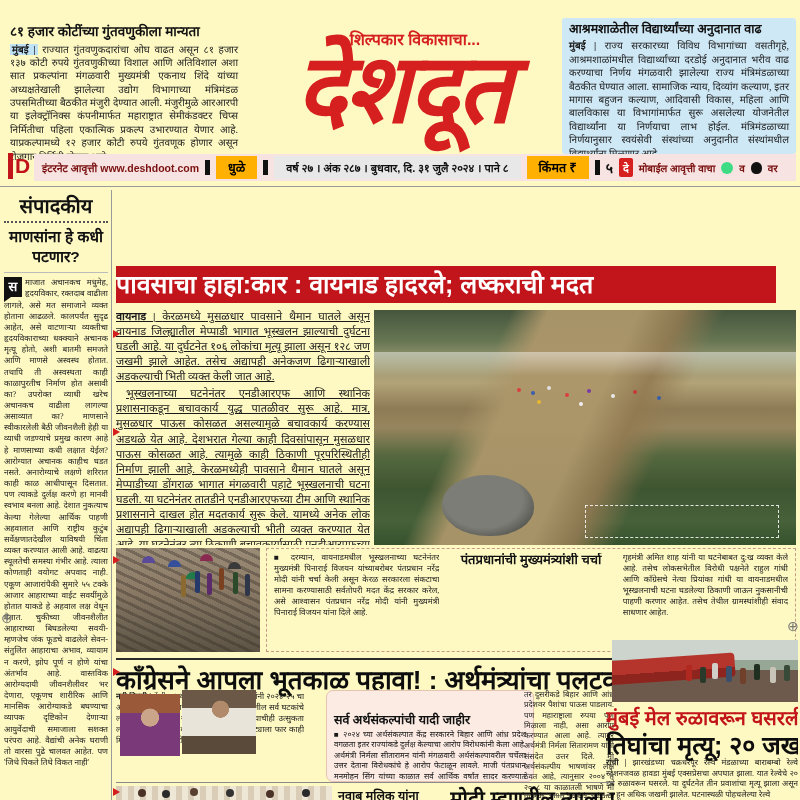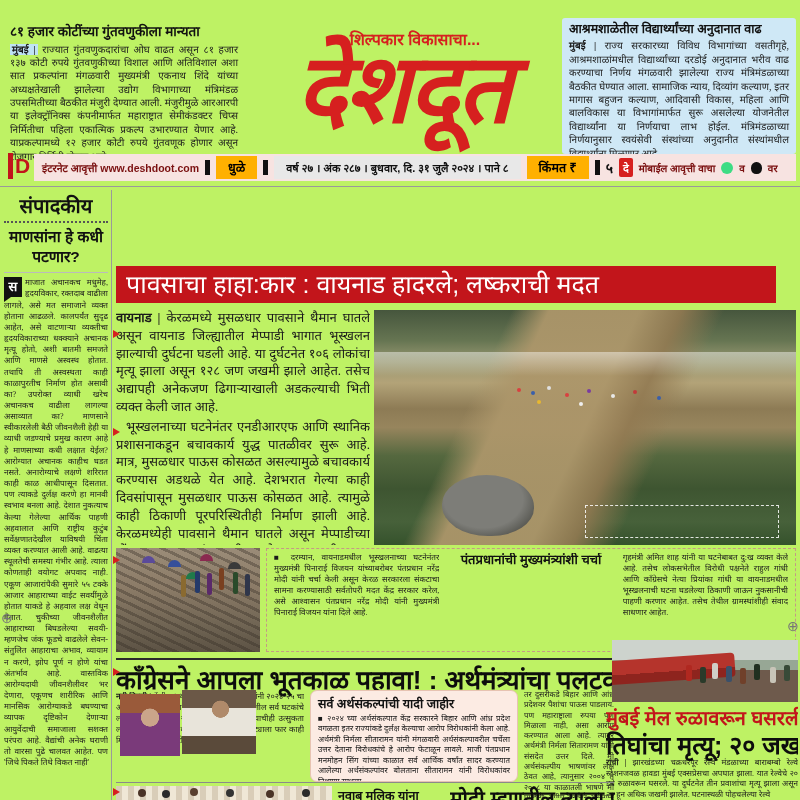--- a/index.html
+++ b/index.html
@@ -1,17 +1,17 @@
 <!DOCTYPE html>
 <html><head>
 <meta charset="utf-8">
 <style>
   * { margin:0; padding:0; box-sizing:border-box; }
   body { width:800px; height:800px; background:#fff; font-family:"Liberation Serif", serif; }
-  .page { position:relative; width:800px; height:800px; background:#bef264; overflow:hidden; }
+  .page { position:relative; width:800px; height:800px; background:#fef9c3; overflow:hidden; }
 
   
   .tl-box { position:absolute; left:6px; top:22px; width:236px; height:132px; padding:2px 4px; }
   .box-head { font-family:"Liberation Sans",sans-serif; font-weight:900; font-size:13.5px; line-height:1.15; color:#111; margin-bottom:3px; }
   .small-body { font-size:10px; line-height:1.34; text-align:justify; color:#1c1c1c; }
   .dateline { font-weight:bold; background:#bfe3f5; padding:0 2px; }
   .dateline-plain { font-weight:bold; }
   .tr-box { position:absolute; left:562px; top:18px; width:234px; height:136px; background:#cfe8f6; padding:4px 7px; border-radius:3px; }
   .tr-box .box-head { font-size:12.5px; }
 
@@ -37,22 +37,22 @@
   .sidebar { position:absolute; left:4px; top:192px; width:104px; height:606px; overflow:hidden; }
   .sb-section { font-family:"Liberation Sans",sans-serif; font-weight:900; font-size:20px; text-align:center; color:#111; border-bottom:2px dotted #555; padding-bottom:2px; margin-bottom:4px; }
   .sb-title { font-family:"Liberation Sans",sans-serif; font-weight:800; font-size:15.5px; line-height:1.3; text-align:center; border-bottom:1px solid #bbb; padding-bottom:5px; margin-bottom:4px; color:#111; }
   .sb-body { font-size:8.2px; line-height:1.36; text-align:justify; color:#1c1c1c; }
   .drop-cap { float:left; width:18px; height:20px; background:#111; color:#fff; font-weight:bold; font-size:13px; text-align:center; line-height:20px; margin:0 3px 1px 0; position:relative; }
   .drop-cap:after { content:""; position:absolute; left:0; bottom:-5px; border-left:7px solid #111; border-bottom:5px solid transparent; }
   .v-rule { position:absolute; left:111px; top:190px; width:1px; height:610px; background:#9a9a9a; }
 
   
   .lead-headline { position:absolute; left:116px; top:190px; width:682px; font-family:"Liberation Sans",sans-serif; font-weight:900; font-size:49px; line-height:1.35; color:#0d0d0d; white-space:nowrap; overflow:hidden; letter-spacing:-1px; }
-  .lead-subbar { position:absolute; left:116px; top:266px; width:660px; height:37px; background:#c2151b; color:#fff; font-family:"Liberation Sans",sans-serif; font-weight:400; font-size:25px; line-height:37px; padding-left:10px; white-space:nowrap; overflow:hidden; }
-  .lead-body { position:absolute; left:116px; top:309px; width:254px; height:236px; font-size:13px; line-height:1.37; text-align:justify; color:#1a1a1a; overflow:hidden; }
+  .lead-subbar { position:absolute; left:116px; top:266px; width:660px; height:37px; background:#c2151b; color:#fff; font-family:"Liberation Sans",sans-serif; font-weight:700; font-size:25px; line-height:37px; white-space:nowrap; overflow:hidden; }
+  .lead-body { position:absolute; left:116px; top:309px; width:254px; height:236px; font-size:11px; line-height:1.37; text-align:justify; color:#1a1a1a; overflow:hidden;text-decoration:underline; }
   .lead-body .para2 { display:block; text-indent:10px; margin-top:2px; }
 
   
   .photo { position:absolute; overflow:hidden; }
   .main-photo { left:374px; top:310px; width:422px; height:235px;
     background:
       linear-gradient(115deg, transparent 26%, rgba(172,150,106,.95) 33% 50%, rgba(146,122,82,.9) 58%, transparent 66%),
       linear-gradient(180deg,#46563d 0%,#667552 13%,#989872 22%,#b3a378 31%,#8d7b55 42%,#97855d 50%,#55683f 62%,#3e5531 76%,#47613a 90%,#35522c 100%);
   }
   .mist { position:absolute; left:0; top:18%; width:100%; height:10%; background:linear-gradient(180deg,rgba(255,255,255,.45),transparent); }
@@ -88,21 +88,21 @@
   
   .strip-box { position:absolute; left:266px; top:548px; width:530px; height:104px; border:1px dashed #c59a86; display:flex; gap:9px; padding:4px 7px; }
   .strip-col { flex:1; font-size:8.2px; line-height:1.33; text-align:justify; color:#1a1a1a; overflow:hidden; }
   .strip-head { font-family:"Liberation Sans",sans-serif; font-weight:900; font-size:13px; text-align:center; line-height:1.15; margin-bottom:2px; color:#111; }
 
   .mid-rule { position:absolute; left:116px; top:658px; width:680px; height:2px; background:#2a2a2a; }
 
   
   .budget-headline { position:absolute; left:116px; top:661px; width:500px; font-family:"Liberation Sans",sans-serif; font-weight:900; font-size:26px; color:#0d0d0d; white-space:nowrap; overflow:hidden; }
   .budget-left { position:absolute; left:116px; top:692px; width:188px; height:90px; font-size:8.2px; line-height:1.33; text-align:justify; overflow:hidden; color:#1a1a1a; }
-  .pink-box { position:absolute; left:310px; top:690px; width:208px; height:92px; background:#fcebe3; border:1px solid #e7c3b2; border-radius:7px; padding:4px 7px; overflow:hidden; }
+  .pink-box { position:absolute; left:326px; top:690px; width:208px; height:92px; background:#fcebe3; border:1px solid #e7c3b2; border-radius:7px; padding:20px 7px; overflow:hidden; }
   .pink-head { font-family:"Liberation Sans",sans-serif; font-weight:900; font-size:12.5px; color:#111; margin-bottom:2px; }
   .pink-body { font-size:7.9px; line-height:1.32; text-align:justify; color:#1a1a1a; }
   .budget-right { position:absolute; left:524px; top:690px; width:90px; height:108px; font-size:7.8px; line-height:1.32; text-align:justify; overflow:hidden; color:#1a1a1a; }
 
   
   .train-red-head { position:absolute; left:606px; top:704px; width:192px; font-family:"Liberation Sans",sans-serif; font-weight:900; font-size:20px; color:#c2151b; white-space:nowrap; overflow:hidden; }
   .train-black-head { position:absolute; left:606px; top:727px; width:192px; font-family:"Liberation Sans",sans-serif; font-weight:900; font-size:25px; color:#0d0d0d; white-space:nowrap; overflow:hidden; }
   .train-body-text { position:absolute; left:606px; top:758px; width:192px; height:42px; font-size:8px; line-height:1.33; text-align:justify; overflow:hidden; color:#1a1a1a; }
 
   

